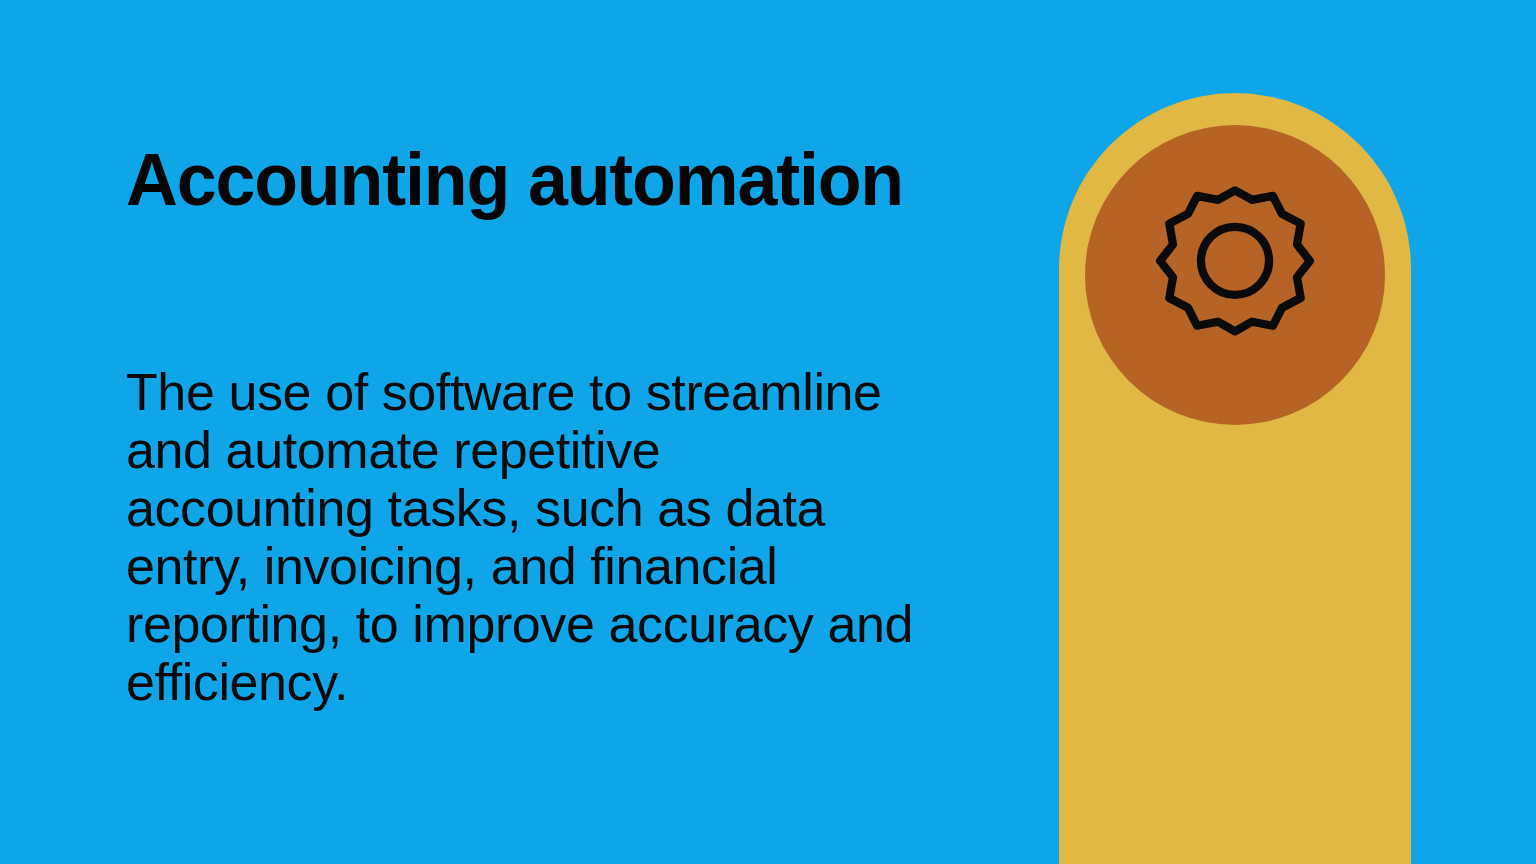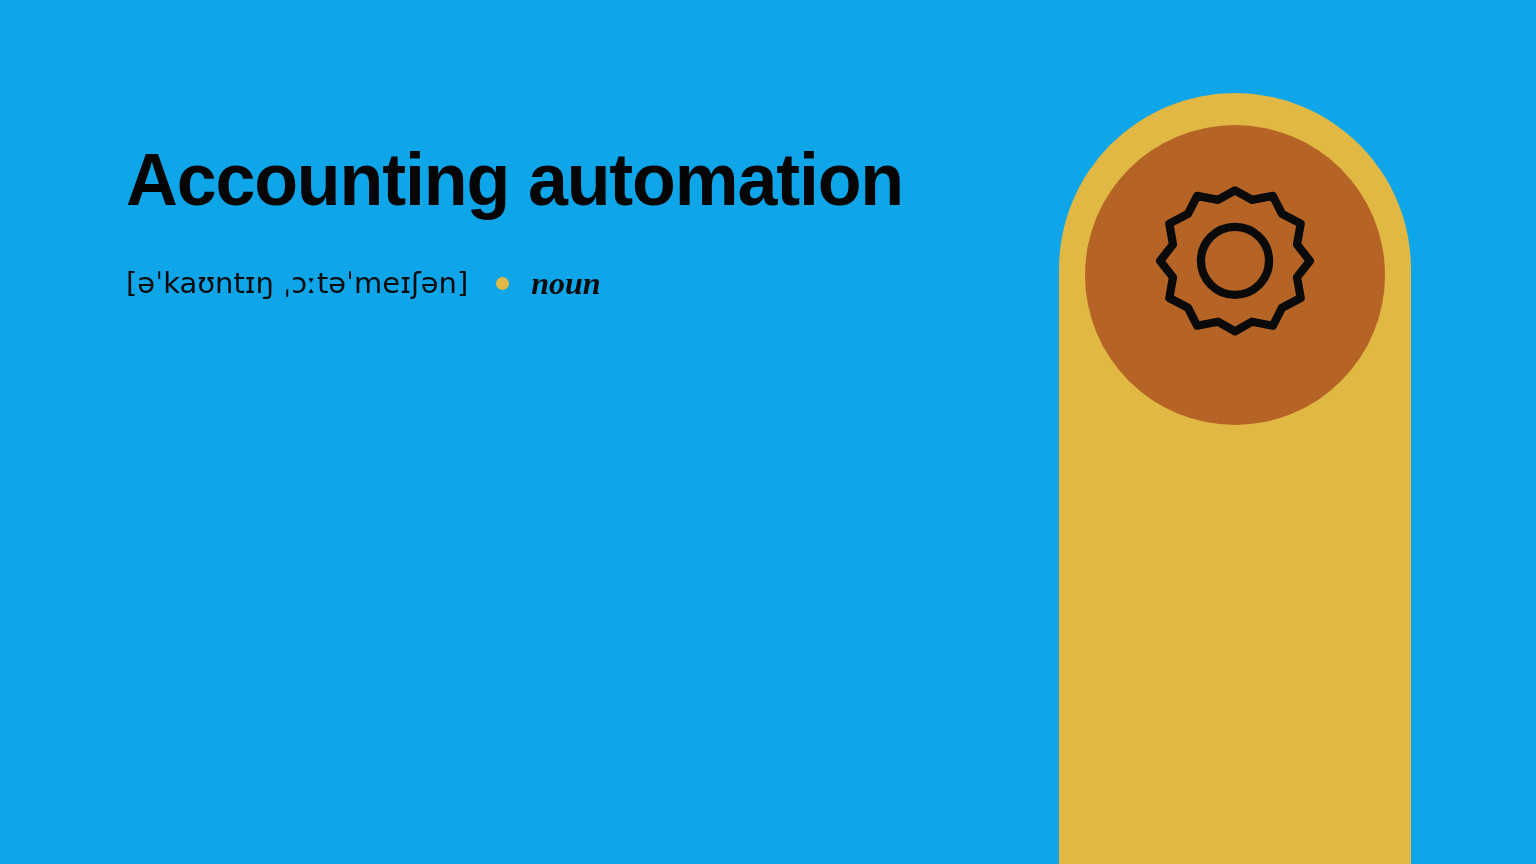--- a/index.html
+++ b/index.html
@@ -135,26 +135,22 @@
 </style>
 </head>
 <body>
 
 <div class="slide">
 
   <div class="content">
 
     <h1 class="term-title">Accounting automation</h1>
 
-    <div class="pron-row">
-      <span class="pron-ipa">[əˈkaʊntɪŋ ˌɔːtəˈmeɪʃən]</span>
-      <span class="pron-dot"></span>
-      <span class="pron-pos">noun</span>
-    </div>
 
+    <p class="definition">The use of software to streamline and automate repetitive accounting tasks, such as data entry, invoicing, and financial reporting, to improve accuracy and efficiency.</p>
 
   </div>
 
   <div class="arch"></div>
 
   <div class="arch-circle"></div>
 
   <div class="gear-wrap">
     <svg viewBox="0 0 200 200" xmlns="http://www.w3.org/2000/svg">
       <g fill="none" stroke="#0a0a0a" stroke-width="9" stroke-linejoin="round" stroke-linecap="round">

